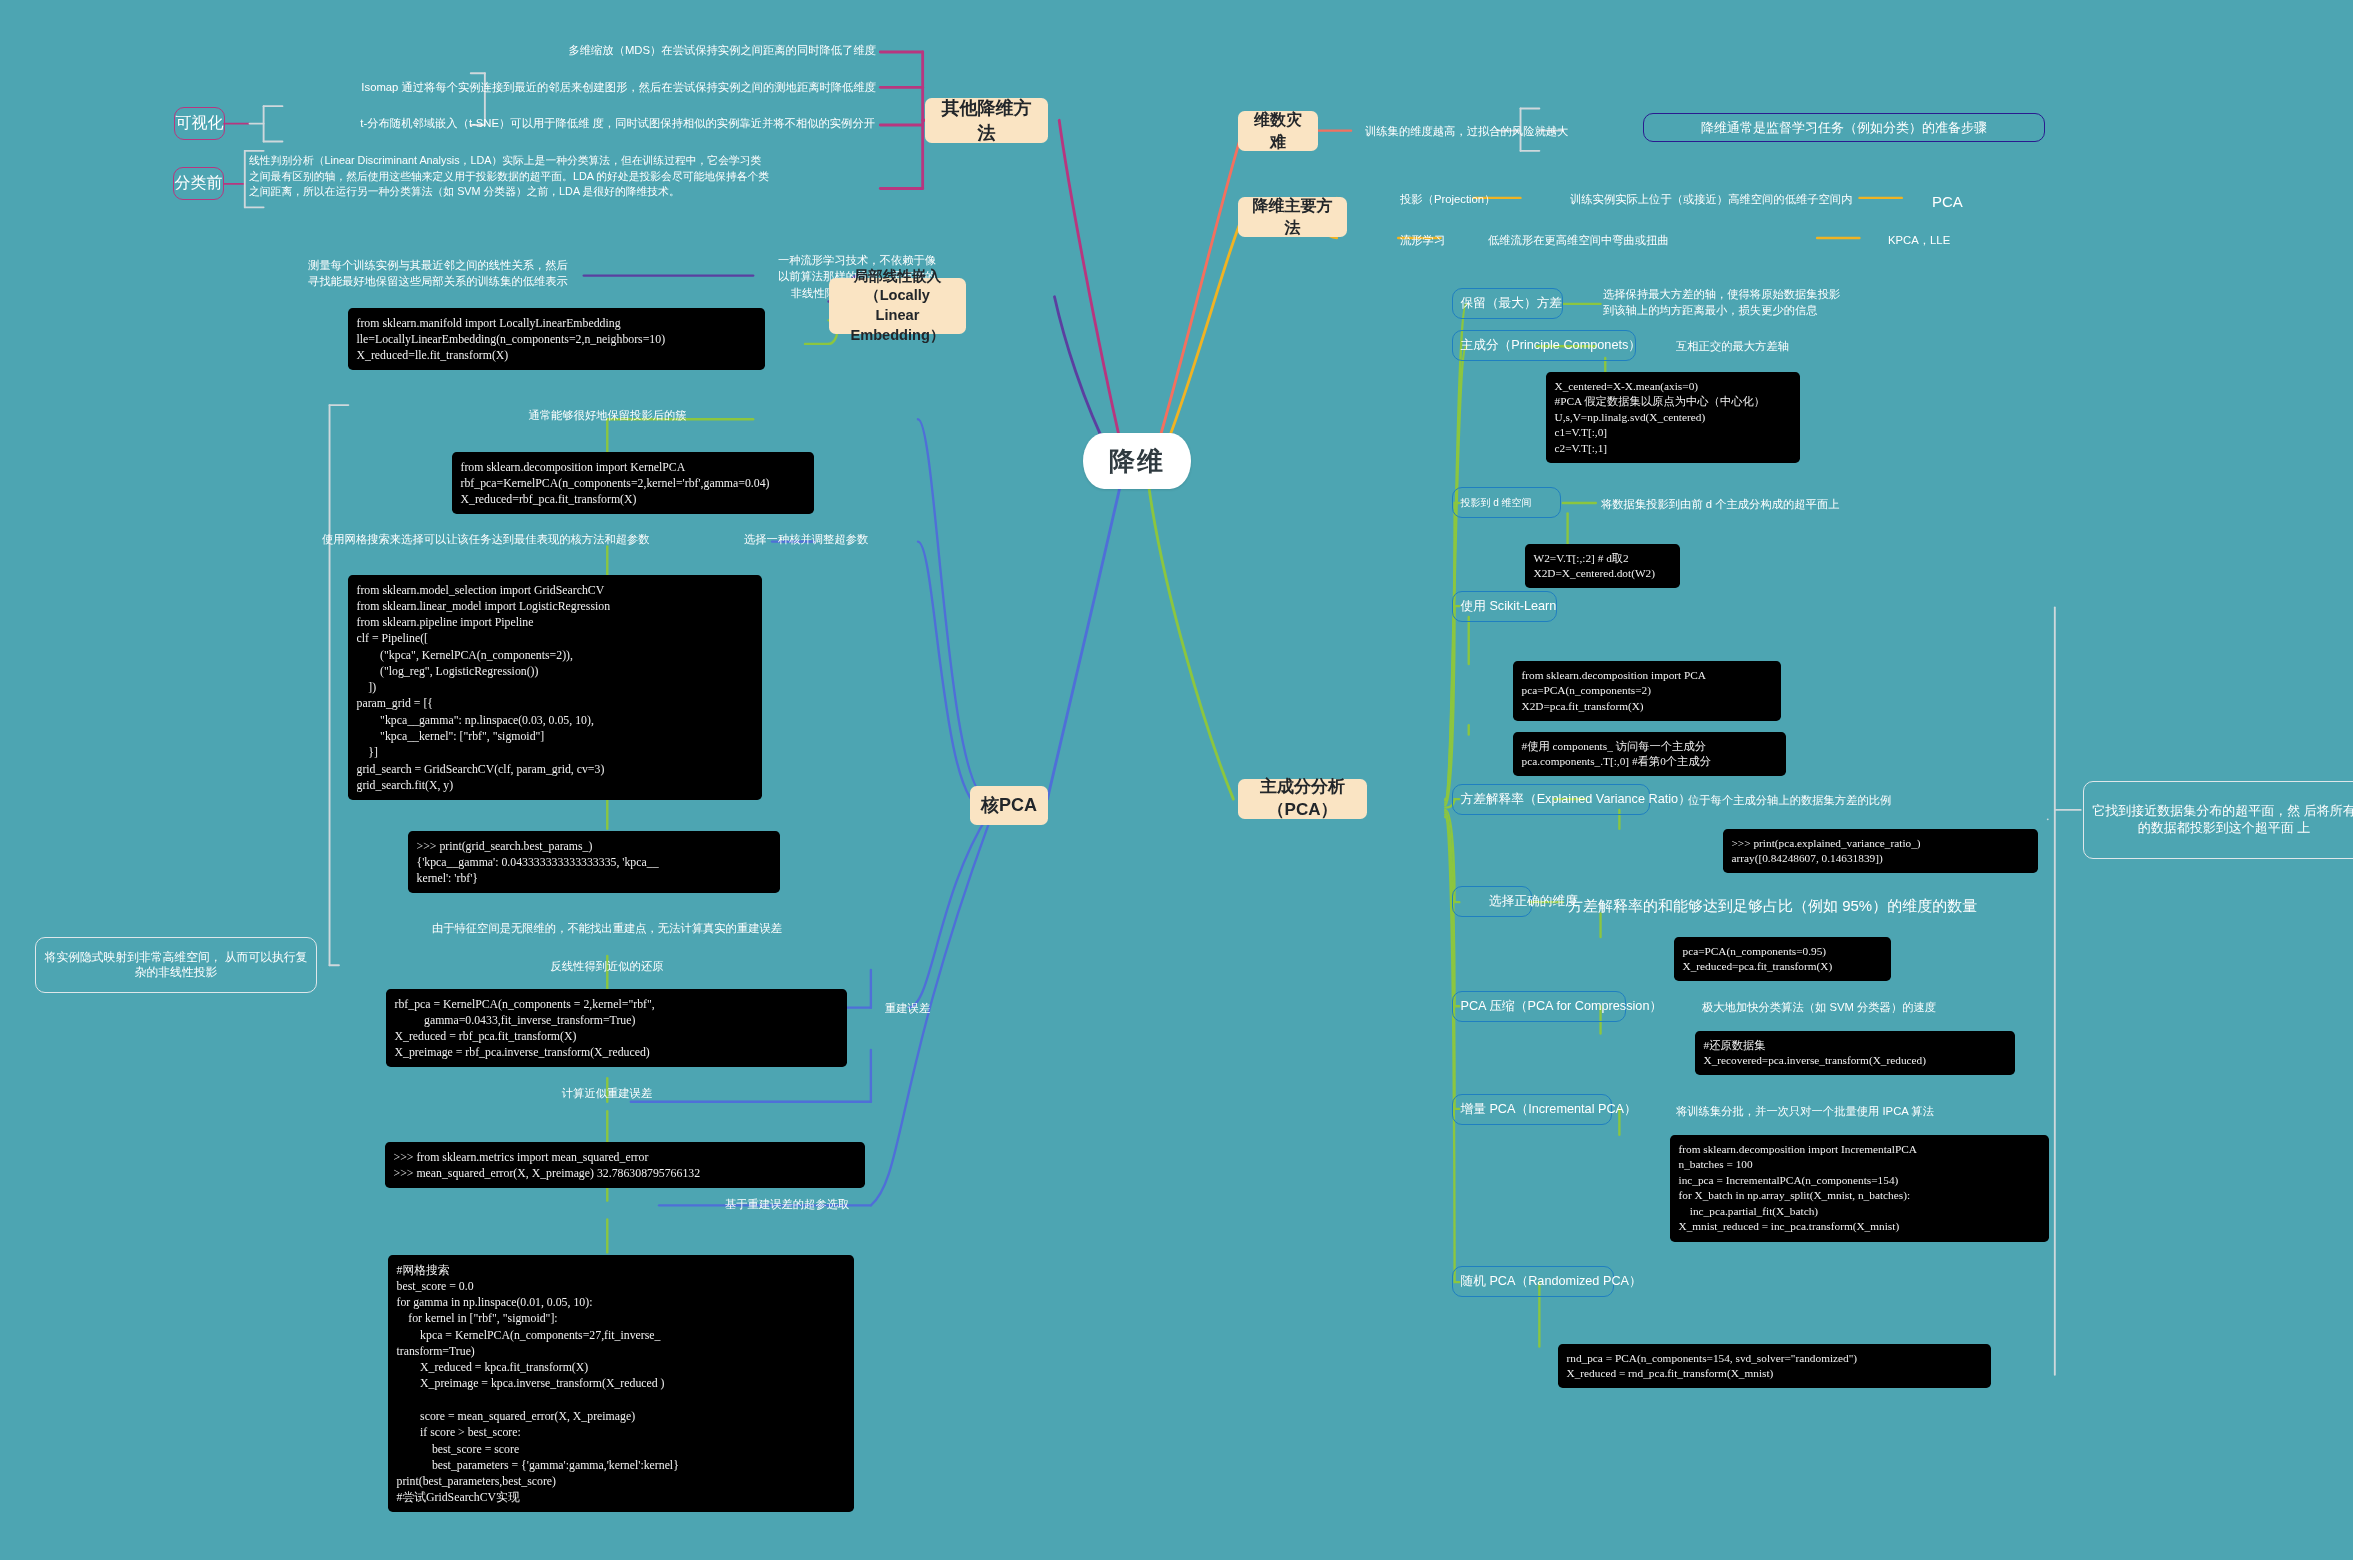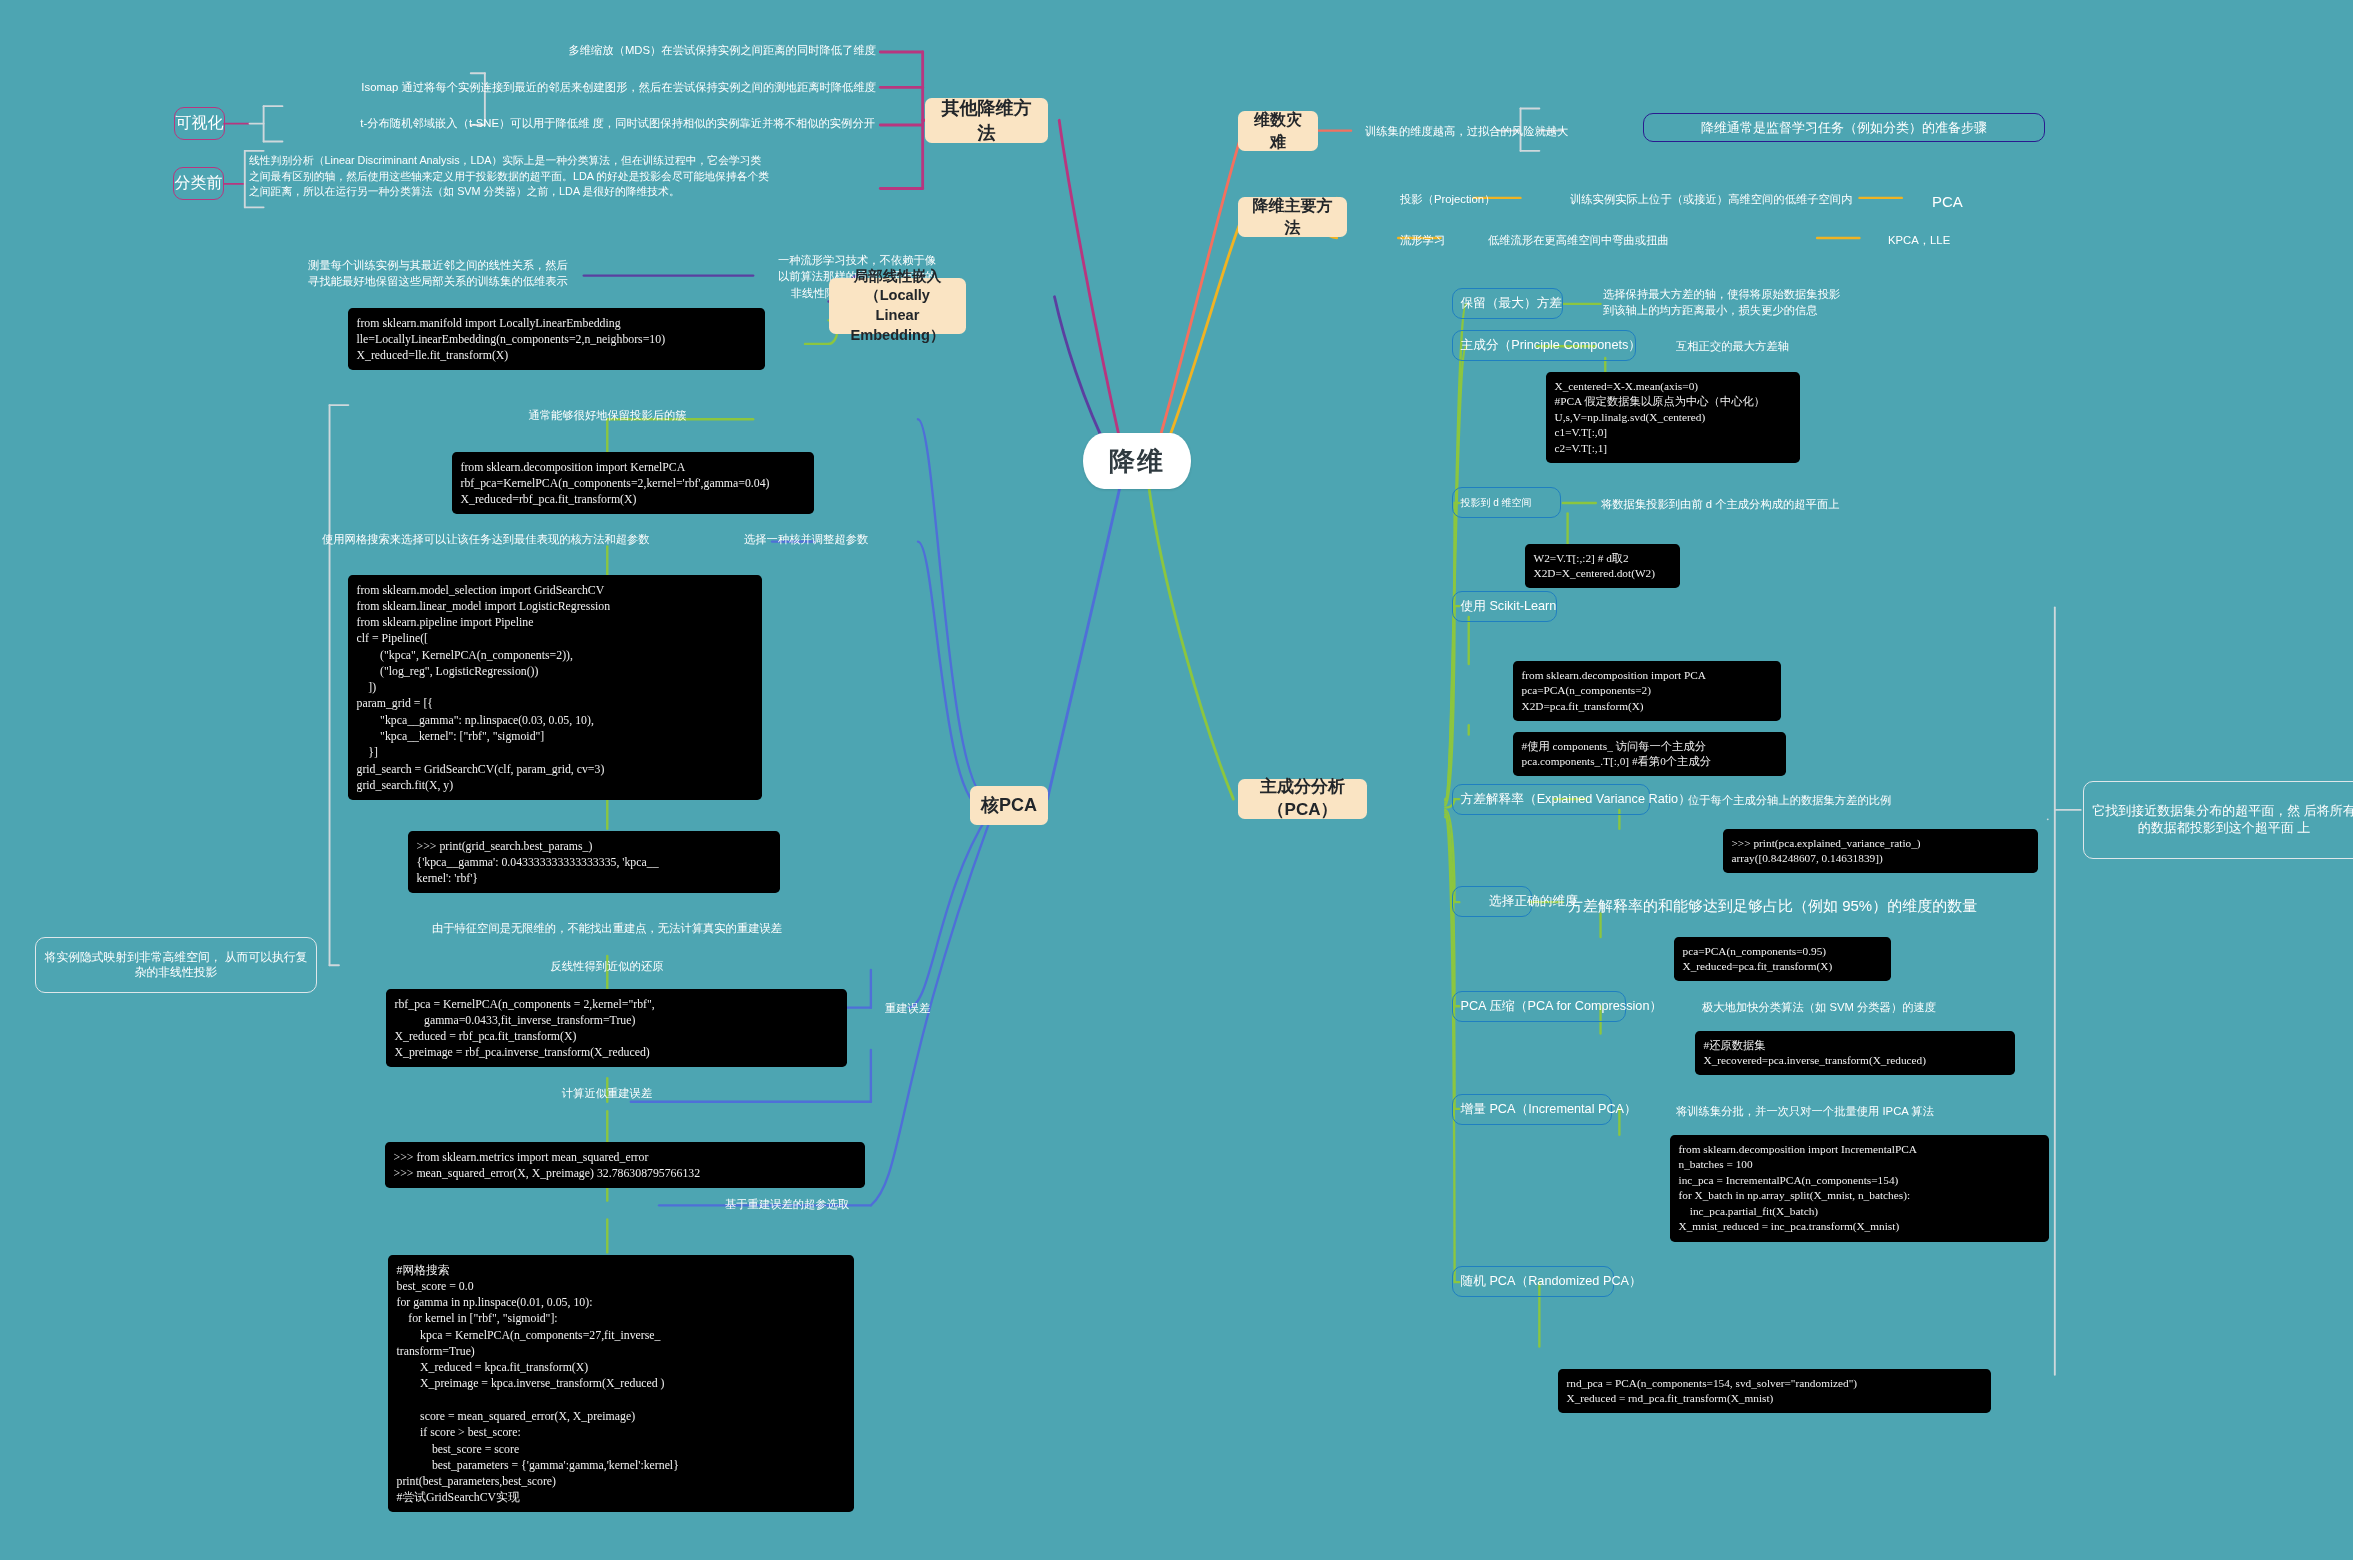--- a/index.html
+++ b/index.html
@@ -399,21 +399,21 @@
 n_batches = 100
 inc_pca = IncrementalPCA(n_components=154)
 for X_batch in np.array_split(X_mnist, n_batches):
     inc_pca.partial_fit(X_batch)
 X_mnist_reduced = inc_pca.transform(X_mnist)</div>
 
   <div class="node sub" style="left:1452px;top:1266px;width:162px;height:31px;font-size:12.7px;">
     <span>随机 PCA（Randomized PCA）</span>
   </div>
 
-  <div class="node code" style="left:1558px;top:1344px;width:433px;font-size:11.3px;margin-top:25px;">rnd_pca = PCA(n_components=154, svd_solver="randomized")
+  <div class="node code" style="left:1558px;top:1344px;width:433px;font-size:11.3px;">rnd_pca = PCA(n_components=154, svd_solver="randomized")
 X_reduced = rnd_pca.fit_transform(X_mnist)</div>
 
   <div class="node sub grey center" style="left:2083px;top:781px;width:282px;height:78px;font-size:13px;">它找到接近数据集分布的超平面，然
 后将所有的数据都投影到这个超平面
 上</div>
 
 </div>
 
 
 </body></html>

